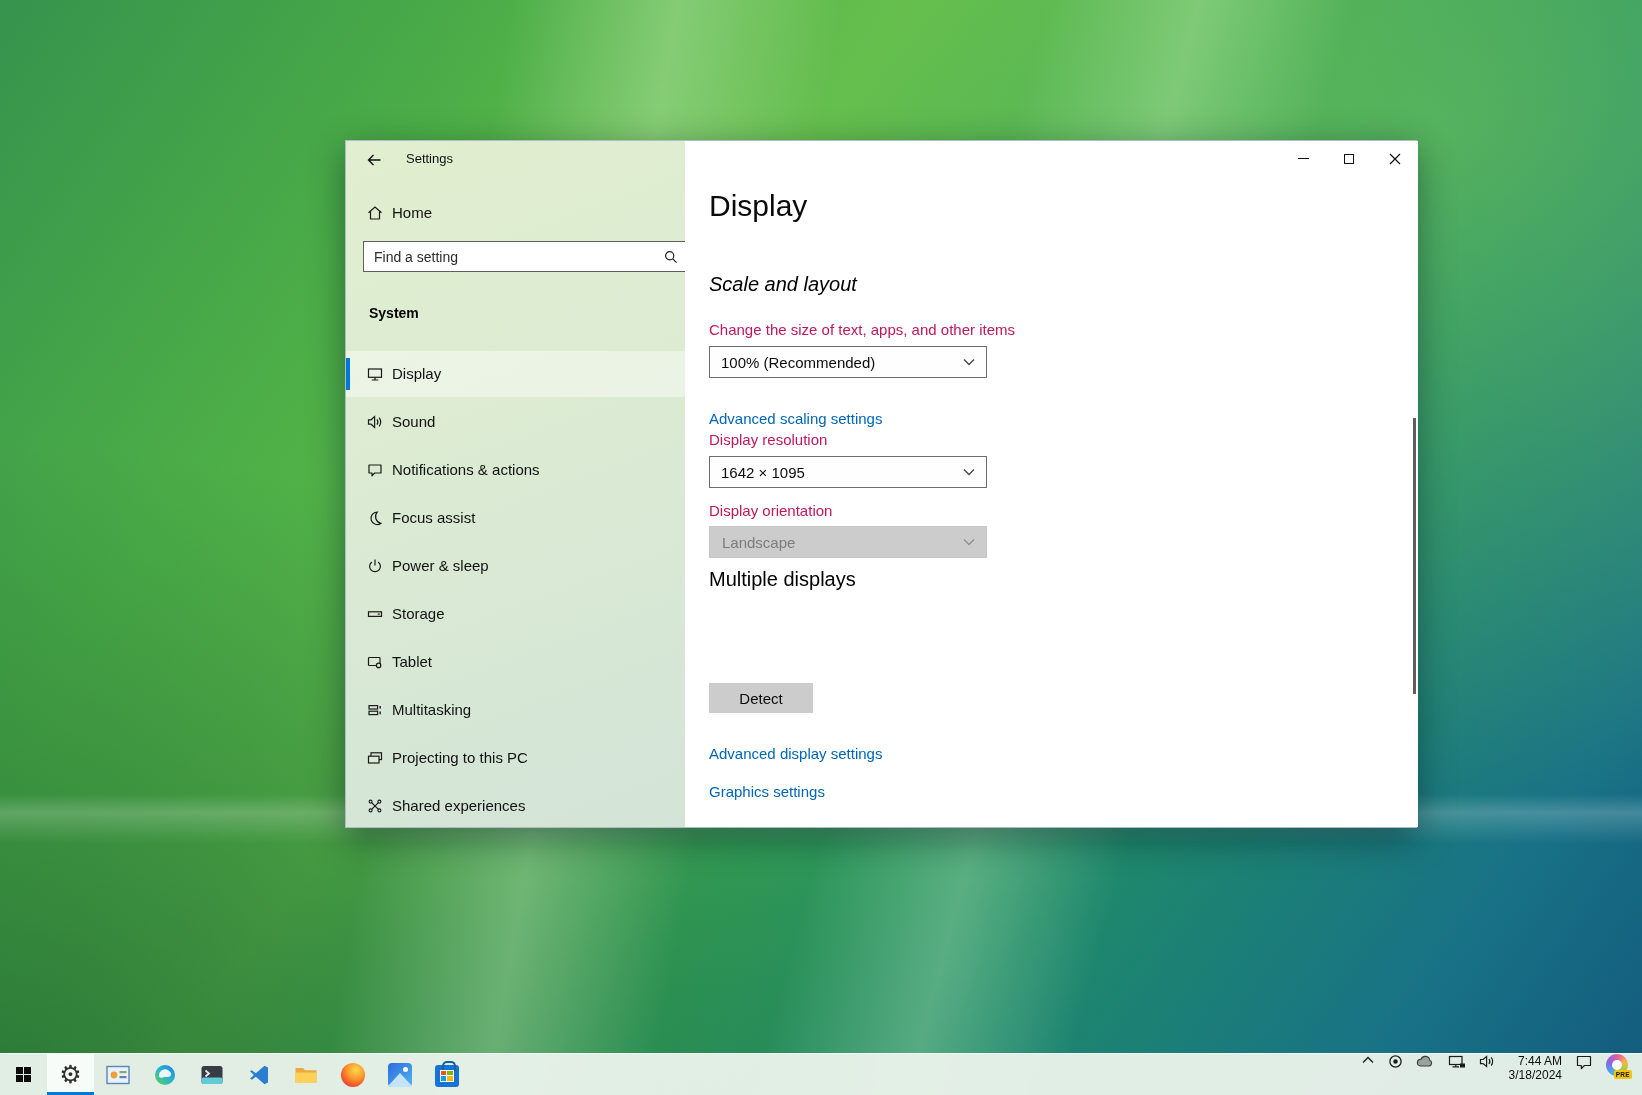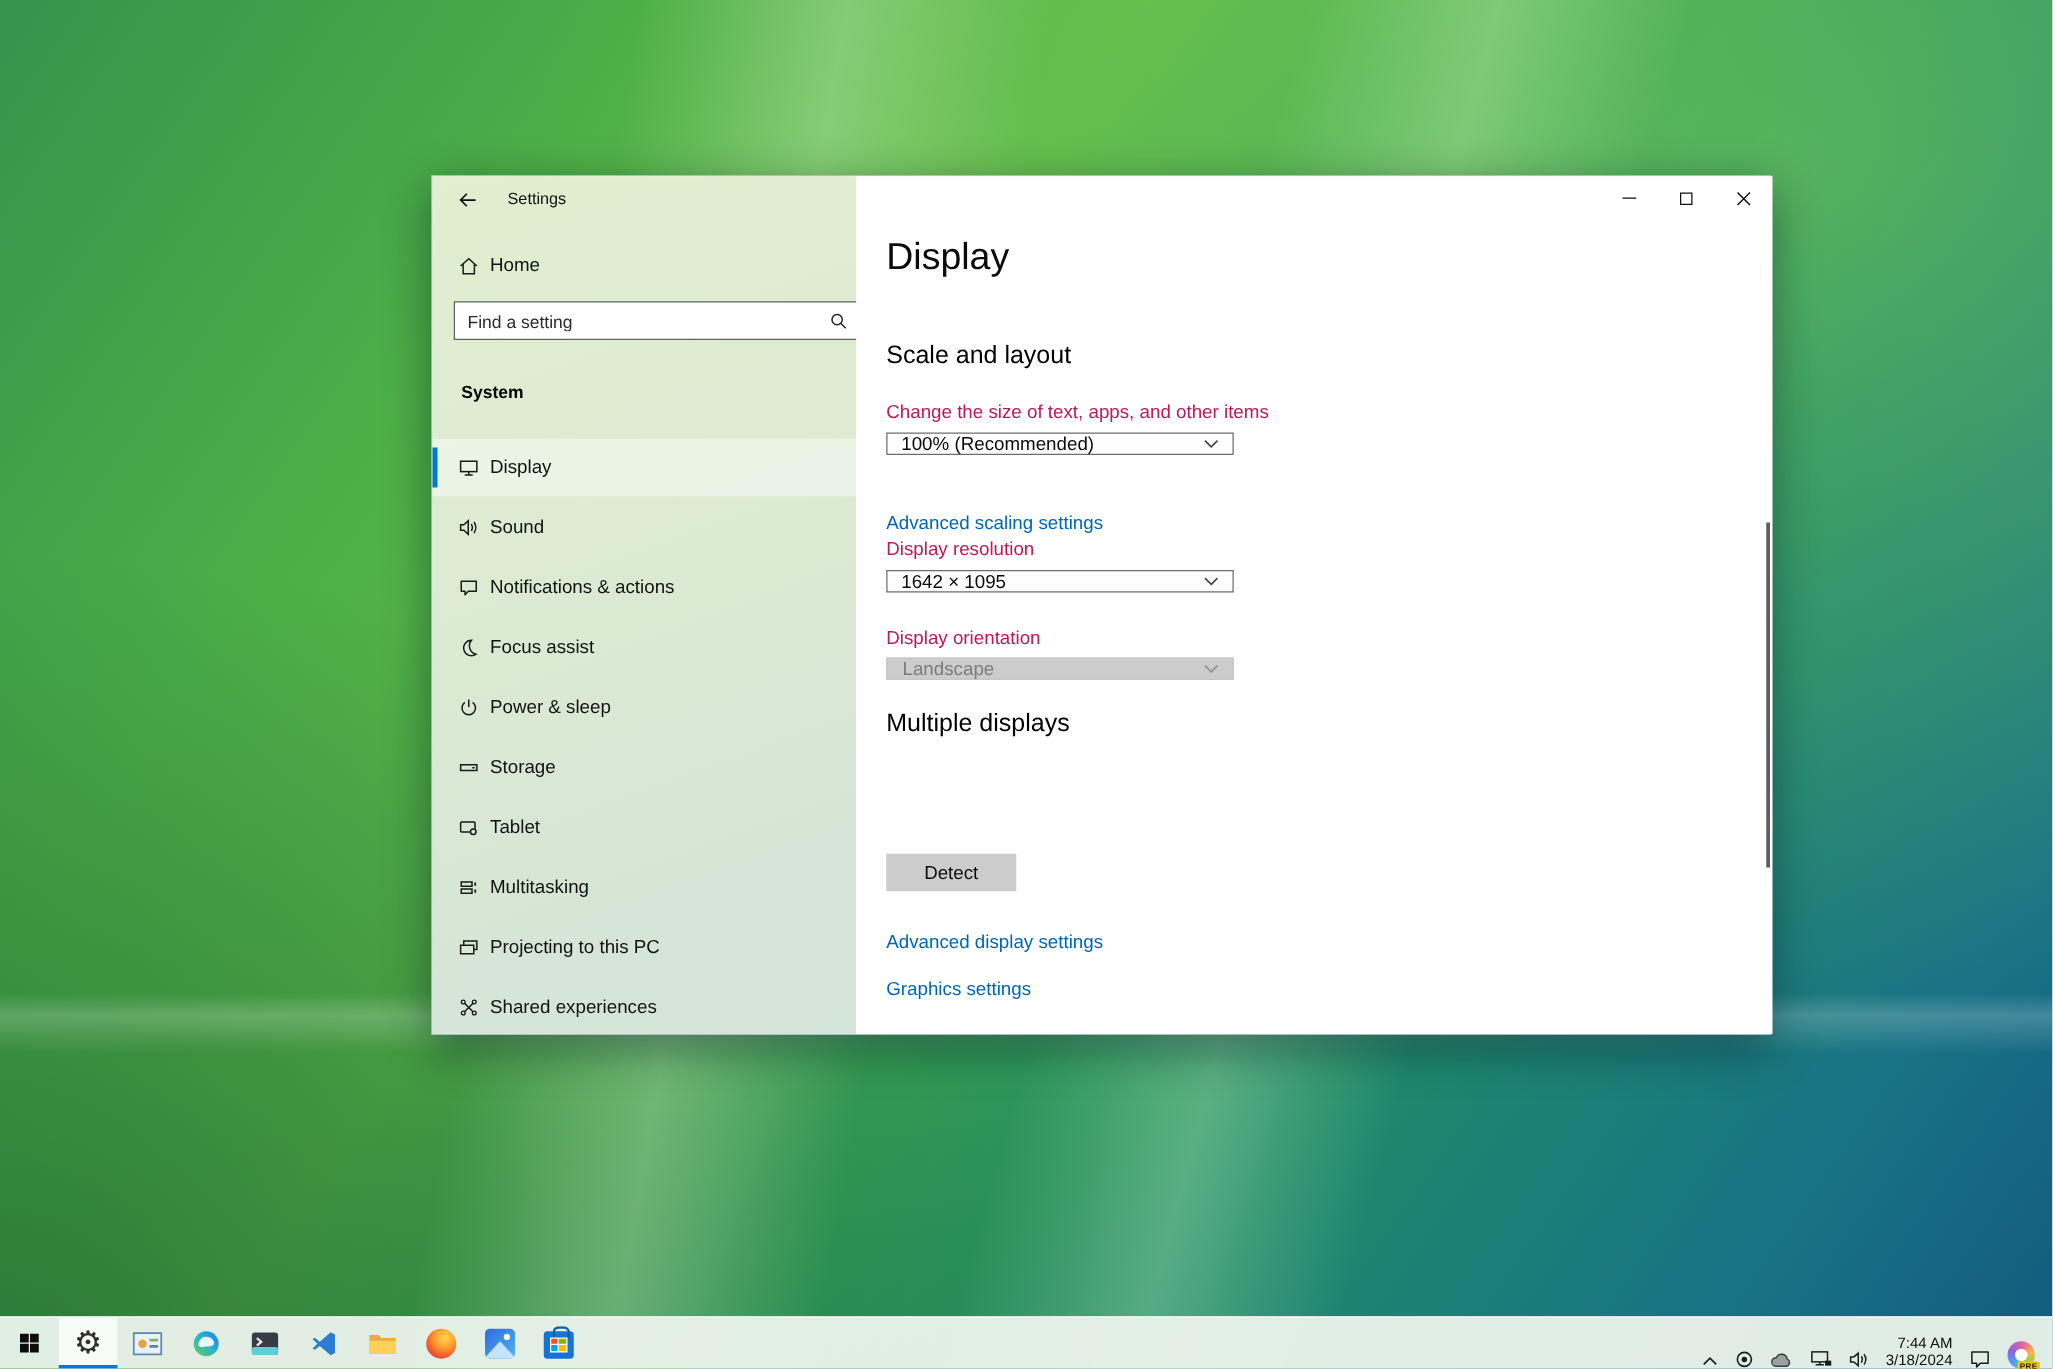--- a/index.html
+++ b/index.html
@@ -58,21 +58,21 @@
 
   .caption-btns { position:absolute; top:0; right:0; height:35px; display:flex; }
   .cap-btn { width:46px; height:35px; display:flex; align-items:center; justify-content:center; cursor:pointer; }
   .min-glyph { width:11px; height:0; border-top:1.4px solid #111; }
   .max-glyph { width:10px; height:10px; border:1.2px solid #111; }
 
   .page-title { position:absolute; left:24px; top:48px; font-size:30px; font-weight:300; color:#0a0a0a; }
   .group-h { position:absolute; left:24px; font-size:20px; font-weight:400; color:#000; }
   .field-label { position:absolute; left:24px; font-size:15px; color:#be185d; }
 
-  .select { position:absolute; left:24px; width:278px; height:18px; background:#fefefe;
+  .select { position:absolute; left:24px; width:278px; height:32px; background:#fefefe;
     border:1.5px solid #6d6d6d; display:flex; align-items:center;
     justify-content:space-between; padding:0 11px; font-size:15px; color:#0c0c0c; cursor:pointer; }
   .select.disabled { background:#cccccc; border-color:#c6c6c6; color:#7c7c7c; cursor:default; }
 
   .link { position:absolute; left:24px; font-size:15px; color:#0066b4; cursor:pointer; }
 
   .desc { position:absolute; left:24px; width:452px; font-size:15px; line-height:17.5px; color:#0c0c0c; }
 
   .btn { position:absolute; left:24px; width:104px; height:30px; background:#cccccc;
     display:flex; align-items:center; justify-content:center; font-size:15px; color:#0b0b0b; cursor:pointer; }
@@ -104,21 +104,21 @@
     border-left:13px solid transparent; border-right:13px solid transparent; border-bottom:14px solid rgba(210,235,255,0.9); left:-1px; }
 
   .store-ic { position:relative; width:24px; height:22px; margin-top:2px; border-radius:3px; background:#1773d6; }
   .store-ic::before { content:""; position:absolute; left:7px; top:-4px; width:10px; height:8px;
     border:2px solid #15619f; border-bottom:none; border-radius:5px 5px 0 0; }
   .store-grid { position:absolute; left:5px; top:5px; width:14px; height:12px; background:#fff;
     display:grid; grid-template-columns:1fr 1fr; grid-template-rows:1fr 1fr; gap:1px; padding:1px; }
   .store-grid div:nth-child(1){background:#f25022;} .store-grid div:nth-child(2){background:#7fba00;}
   .store-grid div:nth-child(3){background:#00a4ef;} .store-grid div:nth-child(4){background:#ffb900;}
 
-  .tb-right { margin-left:auto; display:flex; align-items:flex-end; gap:13px; padding-right:14px; }
+  .tb-right { margin-left:auto; display:flex; align-items:flex-start; gap:13px; padding-right:14px; }
   .tray-ic { display:flex; align-items:center; justify-content:center; cursor:pointer; }
   .clock { text-align:right; font-size:12px; line-height:14px; color:#0d0d0d; cursor:pointer; }
 
   .copilot { position:relative; width:22px; height:22px; cursor:pointer; }
   .copilot .ring { width:22px; height:22px; border-radius:50%;
     background:conic-gradient(from 220deg, #4aa8ef, #8a63e0, #e45fa3, #f3b944, #7fd44a, #4aa8ef); }
   .copilot .hole { position:absolute; left:6px; top:6px; width:10px; height:10px; border-radius:50%; background:#fdfdfd; }
   .copilot .badge { position:absolute; right:-4px; bottom:-3px; background:#f3c513; color:#201800;
     font-size:6.5px; font-weight:bold; padding:1px 2px; border-radius:2px; letter-spacing:0.3px; }
 
@@ -284,21 +284,21 @@
           <span>
             <svg width="12" height="12" viewBox="0 0 12 12">
                 <path d="M1 1 L11 11 M11 1 L1 11" stroke="#111" stroke-width="1.2"></path>
               </svg>
           </span>
         </div>
       </div>
 
       <div class="page-title">Display</div>
 
-      <div class="group-h" style="top:132px;">Scale and layout</div>
+      <div class="group-h" style="top:132px;font-style:italic;">Scale and layout</div>
 
       <div class="field-label" style="top:180px;">Change the size of text, apps, and other items</div>
       <div class="select" style="top:205px;">
         <span>100% (Recommended)</span>
         <span>
           <svg width="12" height="8" viewBox="0 0 12 8">
               <path d="M1 1.5 L6 6.5 L11 1.5" stroke="#444" stroke-width="1.3" fill="none"></path>
             </svg>
         </span>
       </div>

